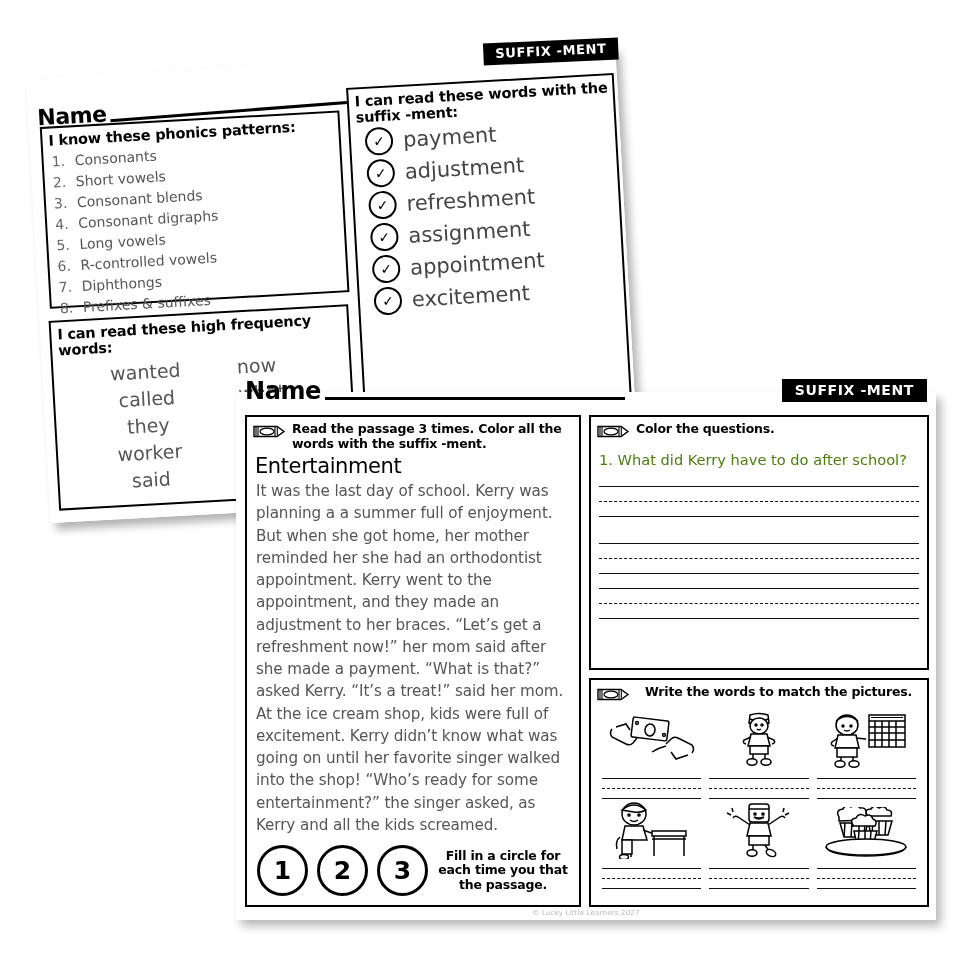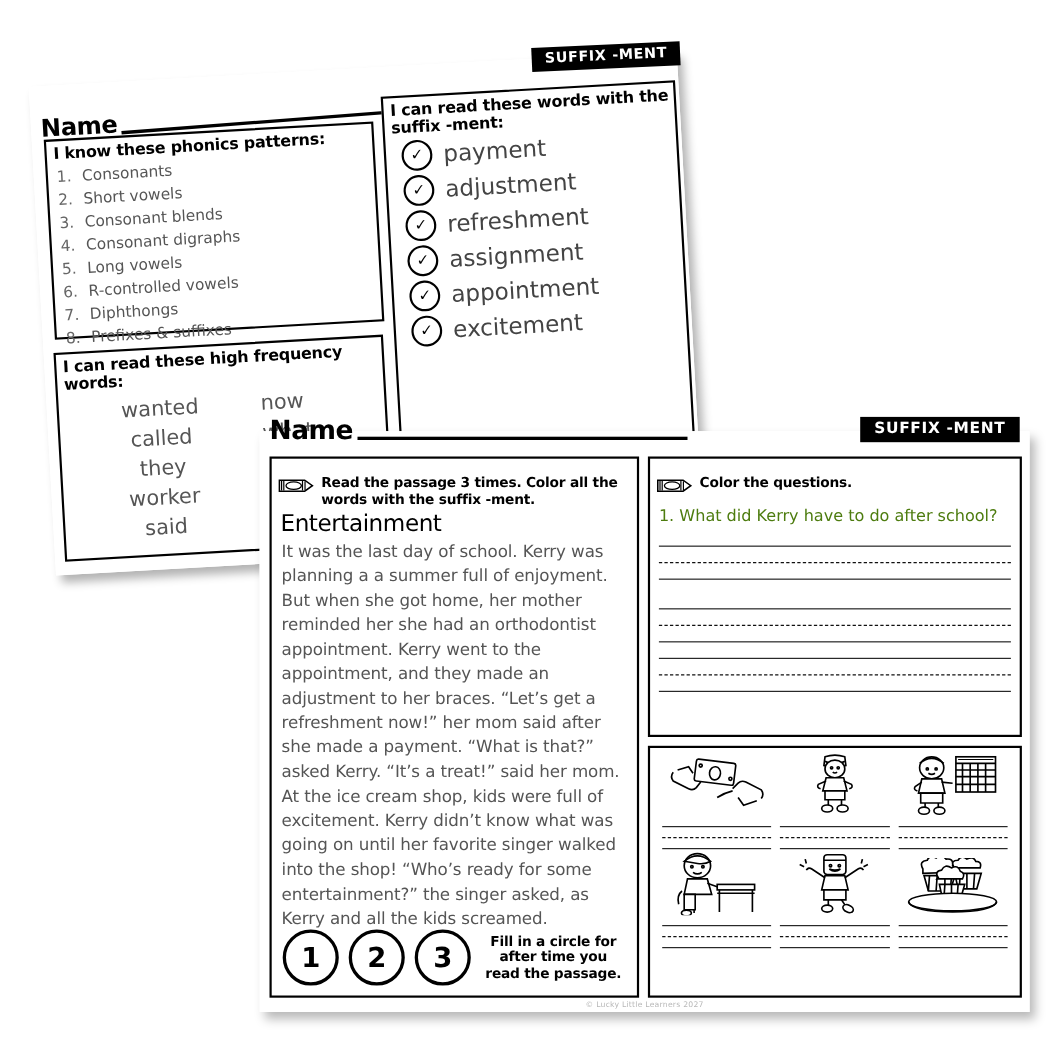--- a/index.html
+++ b/index.html
@@ -61,21 +61,21 @@
   }
   #front-sheet .namerow{position:absolute;left:8px;top:-16px;width:380px;display:flex;align-items:flex-end;}
   #front-sheet .namelbl{font-size:24px;font-weight:bold;letter-spacing:-.4px;}
   #front-sheet .nameline{flex:1;border-bottom:3px solid #000;margin-left:4px;margin-bottom:5px;height:14px;}
 
   .panel{position:absolute;border:2.5px solid #000;background:#fff;box-sizing:border-box;}
   #panel-passage{left:8px;top:22px;width:336px;height:492px;}
   #panel-questions{left:352px;top:22px;width:340px;height:255px;}
   #panel-pictures{left:352px;top:285px;width:340px;height:229px;}
 
-  .instr{display:flex;align-items:flex-start;gap:6px;padding:15px 6px 2px 5px;}
+  .instr{display:flex;align-items:flex-start;gap:6px;padding:5px 6px 2px 5px;}
   .instr .txt{font-size:12.5px;font-weight:bold;line-height:1.16;letter-spacing:-.2px;}
   .instr.center .txt{text-align:center;flex:1;}
 
   .crayon{flex:none;margin-top:1px;}
 
   .story-title{font-size:21px;font-weight:normal;margin:1px 0 2px 8px;letter-spacing:-.4px;}
   .story-body{font-size:15.2px;color:#555;line-height:1.465;margin:0 9px 0 9px;letter-spacing:-.1px;}
 
   .readrow{position:absolute;left:10px;bottom:9px;width:312px;display:flex;align-items:center;gap:9px;}
   .circ{width:45px;height:45px;border:3.5px solid #000;border-radius:50%;display:flex;align-items:center;justify-content:center;font-size:25px;font-weight:bold;flex:none;}
@@ -212,21 +212,21 @@
       </span>
       <span class="txt">Read the passage 3 times.  Color all the words with the suffix -ment.</span>
     </div>
     <div class="story-title">Entertainment</div>
     <div class="story-body">It was the last day of school. Kerry was planning a a summer full of enjoyment. But when she got home, her mother reminded her she had an orthodontist appointment. Kerry went to the appointment, and they made an adjustment to her braces. “Let’s get a refreshment now!” her mom said after she made a payment. “What is that?” asked Kerry. “It’s a treat!” said her mom. At the ice cream shop, kids were full of excitement. Kerry didn’t know what was going on until her favorite singer walked into the shop! “Who’s ready for some entertainment?” the singer asked, as Kerry and all the kids screamed.</div>
 
     <div class="readrow">
       <span class="circ">1</span>
       <span class="circ">2</span>
       <span class="circ">3</span>
-      <span class="readtxt">Fill in a circle for after time you read the passage.</span>
+      <span class="readtxt">Fill in a circle for each time you that the passage.</span>
     </div>
   </div>
 
   <div class="panel" id="panel-questions">
     <div class="instr">
       <span class="crayon">
         <svg width="34" height="13" viewBox="0 0 34 13">
           <path d="M2 1.5 H25 L32 6.5 L25 11.5 H2 Z" fill="#fff" stroke="#000" stroke-width="1.4"></path>
           <ellipse cx="15" cy="6.5" rx="7" ry="3.4" fill="#fff" stroke="#000" stroke-width="1.2"></ellipse>
           <path d="M4 2 v9 M6 2 v9 M23 2 v9 M25.3 2.6 v7.8" stroke="#000" stroke-width="1.1"></path>
@@ -251,20 +251,30 @@
       <div class="ln-solid"></div>
       <div class="ln-dash"></div>
       <div class="ln-solid"></div>
       <div class="ln-solid"></div>
       <div class="ln-dash"></div>
       <div class="ln-solid"></div>
     </div>
   </div>
 
   <div class="panel" id="panel-pictures">
+    <div class="instr center">
+      <span class="crayon">
+        <svg width="34" height="13" viewBox="0 0 34 13">
+          <path d="M2 1.5 H25 L32 6.5 L25 11.5 H2 Z" fill="#fff" stroke="#000" stroke-width="1.4"></path>
+          <ellipse cx="15" cy="6.5" rx="7" ry="3.4" fill="#fff" stroke="#000" stroke-width="1.2"></ellipse>
+          <path d="M4 2 v9 M6 2 v9 M23 2 v9 M25.3 2.6 v7.8" stroke="#000" stroke-width="1.1"></path>
+        </svg>
+      </span>
+      <span class="txt">Write the words to match the pictures.</span>
+    </div>
 
     <div class="picgrid">
 
       <div class="pic">
         <div class="picart">
           <svg width="92" height="56" viewBox="0 0 92 56" fill="none" stroke="#000" stroke-width="1.5">
             <path d="M6 16 q-3 4 0 8 l14 7 q4 2 7 -1 l4 -5"></path>
             <path d="M10 14 l10 -3 l4 6"></path>
             <rect x="26" y="6" width="36" height="20" rx="2" transform="rotate(7 44 16)" fill="#fff"></rect>
             <ellipse cx="44" cy="17" rx="5" ry="6" transform="rotate(7 44 17)"></ellipse>

